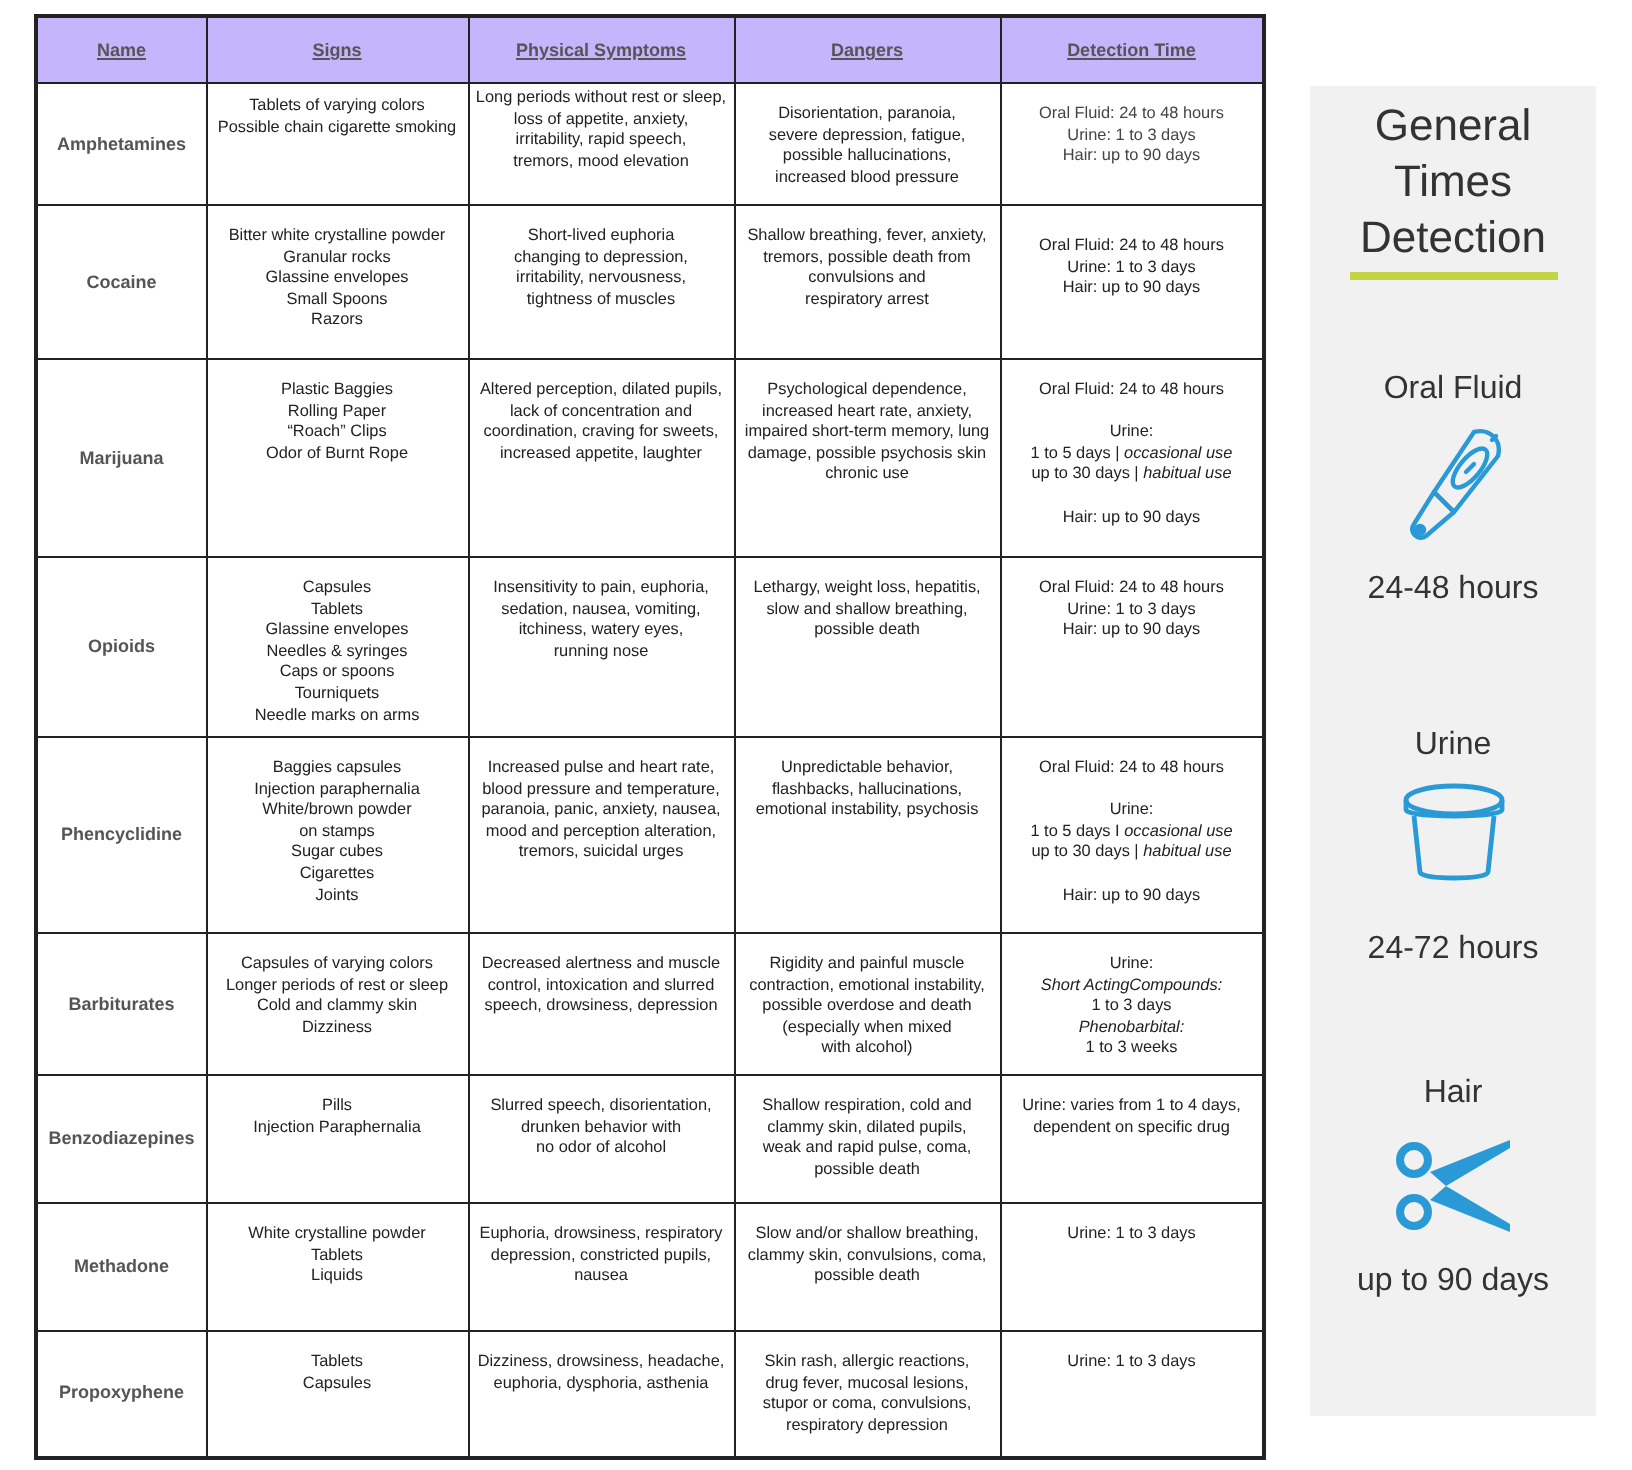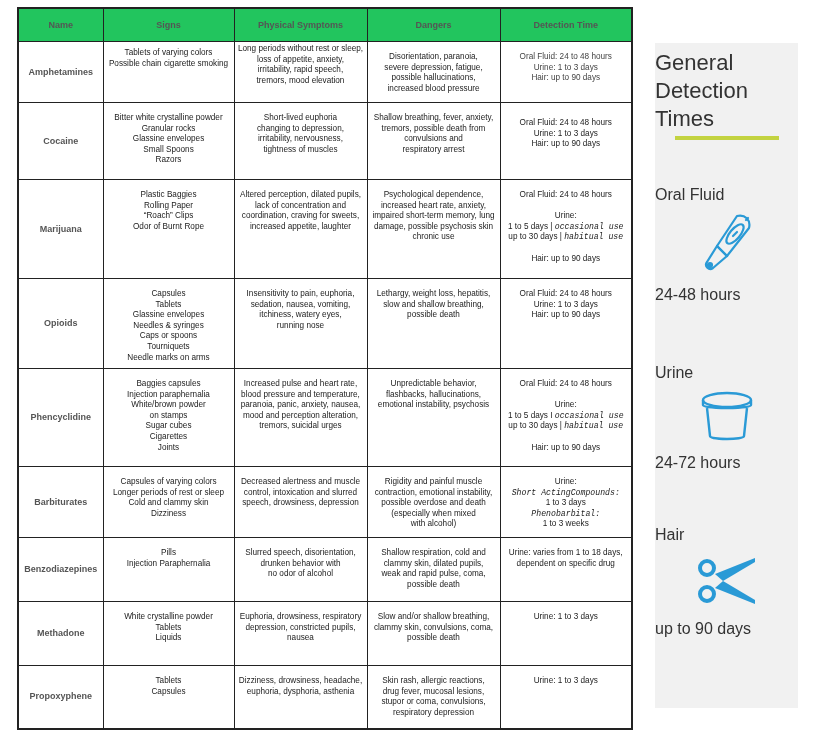--- a/index.html
+++ b/index.html
@@ -1,26 +1,26 @@
 <!DOCTYPE html>
 <html><head>
 <meta charset="utf-8">
 <style>
   html, body { margin:0; padding:0; background:#ffffff; }
   body { width:816px; height:735px; position:relative; overflow:hidden; font-family:"Liberation Sans", "DejaVu Sans", sans-serif; color:#222; }
   .tbl { position:absolute; left:17px; top:7px; width:614px; border-collapse:collapse; table-layout:fixed; }
   .tbl th, .tbl td { border:1px solid #222; text-align:center; vertical-align:top; padding:0 2px; }
   .tbl { border:2px solid #222; }
-  .tbl th { background:#22c55e; font-size:9px; font-weight:bold; color:#555; height:32px; vertical-align:middle; }
+  .tbl th { background:#c4b5fd; font-size:9px; font-weight:bold; color:#555; height:32px; vertical-align:middle;text-decoration:underline; }
   .tbl td { font-size:8.2px; line-height:10.6px; color:#222; padding-top:10px; }
   .tbl td.name { font-weight:bold; color:#555; font-size:9px; vertical-align:middle; padding-top:0; }
   .tbl td .line { display:block; white-space:nowrap; }
   .tbl td .gap { display:block; height:10.6px; }
-  .tbl td em { font-style:italic;font-family:Liberation Mono, monospace; }
-  .side { position:absolute; left:655px; top:43px; width:143px; height:665px; background:#f1f1f1; }
+  .tbl td em { font-style:italic; }
+  .side { position:absolute; left:655px; top:43px; width:143px; height:665px; background:#f1f1f1; text-align:center; }
   .side-title { margin-top:6px; font-size:22px; line-height:28px; color:#333; }
   .side-underline { width:104px; height:4px; background:#c3d341; margin:3px auto 0 auto; }
   .side-sec-label { font-size:16px; color:#333; }
   .side-sec-value { font-size:16px; color:#333; }
   .icon { display:block; margin:0 auto; }
 </style>
 </head>
 <body>
 
 <table class="tbl">
@@ -230,21 +230,21 @@
         <span class="line">drunken behavior with</span>
         <span class="line">no odor of alcohol</span>
       </td>
       <td>
         <span class="line">Shallow respiration, cold and</span>
         <span class="line">clammy skin, dilated pupils,</span>
         <span class="line">weak and rapid pulse, coma,</span>
         <span class="line">possible death</span>
       </td>
       <td>
-        <span class="line">Urine: varies from 1 to 18 days,</span>
+        <span class="line">Urine: varies from 1 to 4 days,</span>
         <span class="line">dependent on specific drug</span>
       </td>
     </tr>
 
     <tr style="height:64px">
       <td class="name">Methadone</td>
       <td>
         <span class="line">White crystalline powder</span>
         <span class="line">Tablets</span>
         <span class="line">Liquids</span>
@@ -283,22 +283,22 @@
       <td>
         <span class="line">Urine: 1 to 3 days</span>
       </td>
     </tr>
   </tbody>
 </table>
 
 <aside class="side">
   <div class="side-title">
     <div>General</div>
+    <div>Times</div>
     <div>Detection</div>
-    <div>Times</div>
   </div>
   <div class="side-underline"></div>
 
   <div style="margin-top:46px">
     <div class="side-sec-label">Oral Fluid</div>
     <svg class="icon" width="60" height="64" viewBox="0 0 60 64" style="margin-top:6px">
       <g fill="none" stroke="#2a9ad6" stroke-width="2.2" stroke-linecap="round" stroke-linejoin="round">
         <path d="M40 6 C48 4 54 10 52 18 L30 46 L20 36 Z"></path>
         <ellipse cx="38" cy="24" rx="5" ry="12" transform="rotate(40 38 24)"></ellipse>
         <line x1="36" y1="26" x2="40" y2="22"></line>
@@ -312,21 +312,21 @@
 
   <div style="margin-top:60px">
     <div class="side-sec-label">Urine</div>
     <svg class="icon" width="56" height="56" viewBox="0 0 56 56" style="margin-top:8px">
       <g fill="none" stroke="#2a9ad6" stroke-width="2.4" stroke-linejoin="round">
         <ellipse cx="28" cy="10" rx="24" ry="7"></ellipse>
         <path d="M4 10 L4 15 C4 19 52 19 52 15 L52 10"></path>
         <path d="M8 18 L11 46 C11 50 45 50 45 46 L48 18"></path>
       </g>
     </svg>
-    <div class="side-sec-value" style="margin-top:8px">24-72 hours</div>
+    <div class="side-sec-value" style="margin-top:20px">24-72 hours</div>
   </div>
 
   <div style="margin-top:54px">
     <div class="side-sec-label">Hair</div>
     <svg class="icon" width="60" height="50" viewBox="0 0 60 50" style="margin-top:12px">
       <g fill="#2a9ad6">
         <path d="M18 18 L58 2 L58 6 L26 25 Z"></path>
         <path d="M18 32 L58 48 L58 44 L26 25 Z"></path>
       </g>
       <g fill="none" stroke="#2a9ad6" stroke-width="4">

